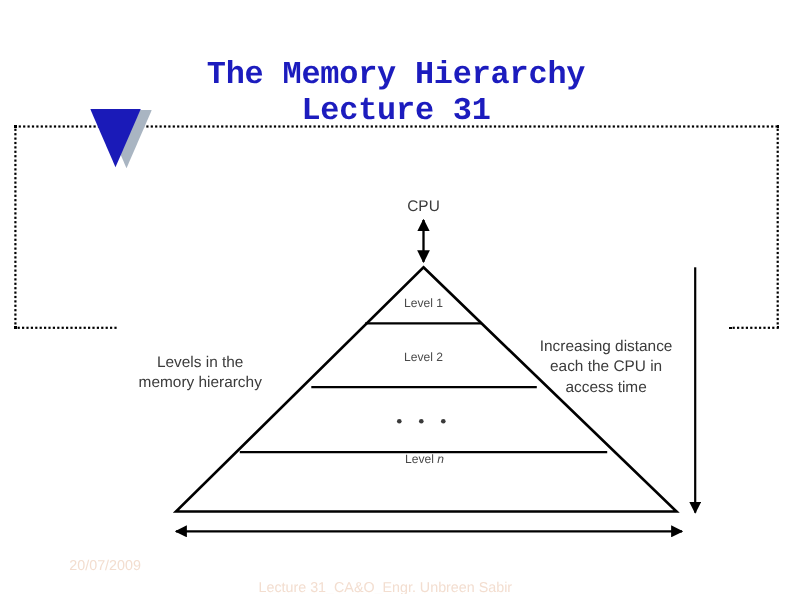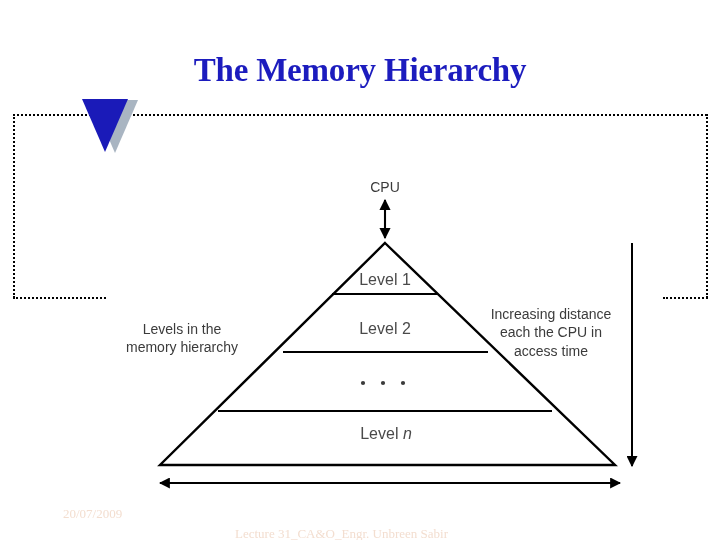--- a/index.html
+++ b/index.html
@@ -63,23 +63,23 @@
   #title-block {
     position: absolute;
     left: 60px;
     top: 52px;
     width: 600px;
     text-align: center;
     line-height: 1.13;
     z-index: 6;
   }
   .title-line {
-    font-family: Liberation Serif, serif;
+    font-family: Liberation Mono, monospace;
     font-weight: bold;
-    font-size: 33px;
+    font-size: 29px;
     color: #1c1cbe;
     letter-spacing: -0.2px;
     white-space: nowrap;
   }
 
   
   #bullet-marker {
     position: absolute;
     left: 82px;
     top: 99px;
@@ -101,28 +101,28 @@
     position: absolute;
     font-family: "Liberation Sans", sans-serif;
     color: #3b3b3b;
     font-size: 14px;
     line-height: 1.32;
     white-space: nowrap;
   }
   .dg-label.centered { text-align: center; }
   .dg-level {
     color: #4a4a4a;
-    font-size: 16px;
+    font-size: 11px;
   }
   .ital { font-style: italic; }
 
   
   .footer-text {
     position: absolute;
-    font-family: Liberation Serif, serif;
+    font-family: Liberation Sans, sans-serif;
     font-size: 13px;
     color: #f3ded0;
     z-index: 2;
     white-space: nowrap;
   }
   #footer-date { left: 63px; top: 506px; }
   #footer-center { left: 235px; top: 526px; }
 </style>
 </head>
 <body>
@@ -130,20 +130,21 @@
 <div id="slide">
 
   <div class="frame-line" id="frame-top"></div>
   <div class="frame-line" id="frame-left"></div>
   <div class="frame-line" id="frame-right"></div>
   <div class="frame-line" id="frame-bottom-left"></div>
   <div class="frame-line" id="frame-bottom-right"></div>
 
   <div id="title-block">
     <div class="title-line">The Memory Hierarchy</div>
+    <div class="title-line">Lecture 31</div>
   </div>
 
   <svg id="bullet-marker" viewBox="0 0 56 54">
     <polygon points="10,1 56,1 33,54" fill="#a9b5c2"></polygon>
     <polygon points="0,0 46,0 23,53" fill="#1a1ab8"></polygon>
   </svg>
 
   <svg id="diagram" viewBox="0 0 720 540">
     <defs>
       <marker id="arrHead" viewBox="0 0 10 10" refX="9" refY="5" markerWidth="5.5" markerHeight="5.5" orient="auto-start-reverse">
@@ -169,21 +170,21 @@
       <circle cx="403" cy="383" r="2.1" fill="#3a3a3a"></circle>
     </g>
   </svg>
 
   <div class="dg-label centered" style="left:352px; top:178px; width:66px;">CPU</div>
 
   <div class="dg-label dg-level centered" style="left:342px; top:269px; width:86px;">Level 1</div>
 
   <div class="dg-label dg-level centered" style="left:342px; top:318px; width:86px;">Level 2</div>
 
-  <div class="dg-label dg-level centered" style="left:340px; top:423px; width:92px;"><span>Level</span><span class="ital">&nbsp;</span><span class="ital">n</span></div>
+  <div class="dg-label dg-level centered" style="left:340px; top:411px; width:92px;"><span>Level</span><span class="ital">&nbsp;</span><span class="ital">n</span></div>
 
   <div class="dg-label centered" style="left:126px; top:320px; width:112px;">
     <div>Levels in the</div>
     <div>memory hierarchy</div>
   </div>
 
   <div class="dg-label centered" style="left:487px; top:261px; width:128px;margin-top:44px;">
     <div>Increasing distance</div>
     <div>each the CPU in</div>
     <div>access time</div>

